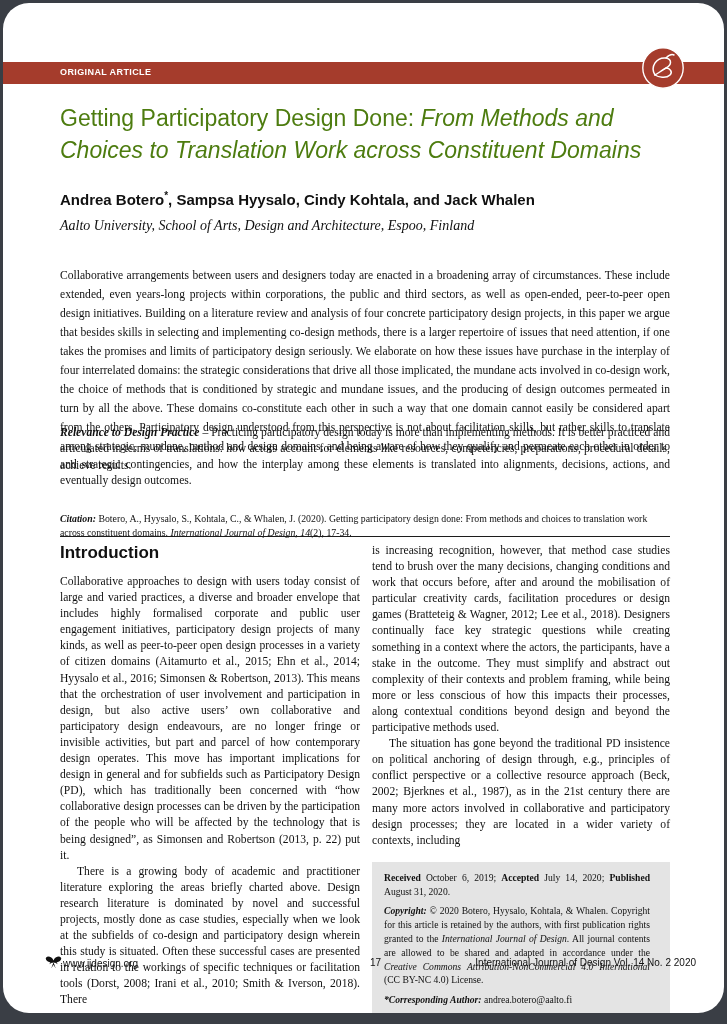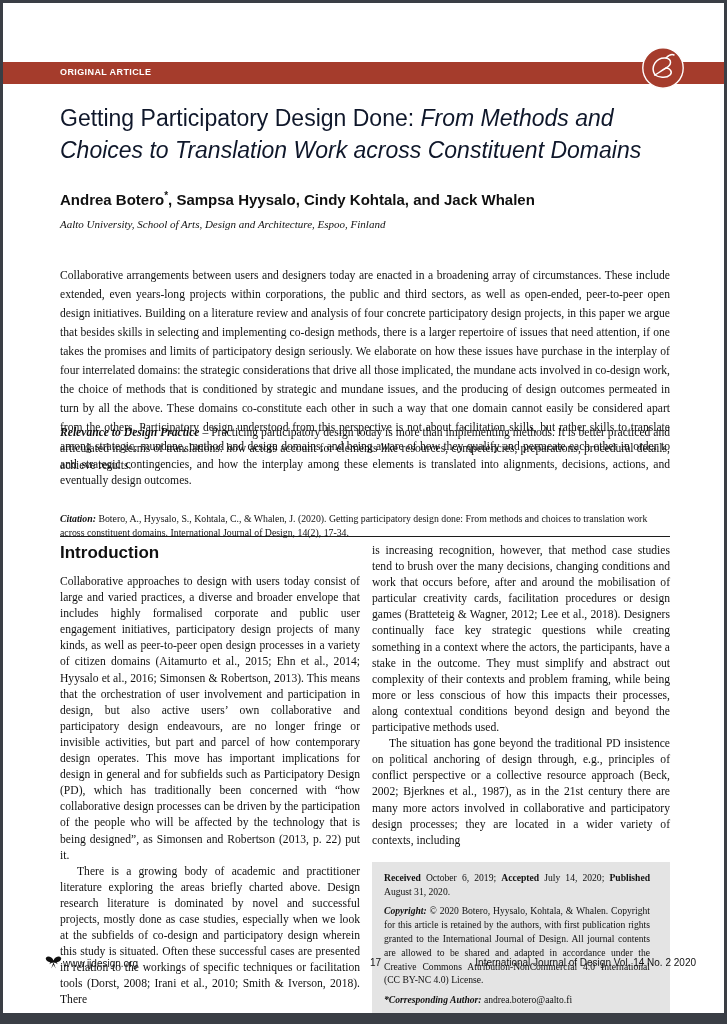--- a/index.html
+++ b/index.html
@@ -1,41 +1,41 @@
 <!DOCTYPE html>
 <html><head>
 <meta charset="utf-8">
 <style>
   html,body{margin:0;padding:0;}
   body{width:727px;height:1024px;font-family:"Liberation Serif",serif;-webkit-font-smoothing:antialiased;}
   .frame{position:relative;width:727px;height:1024px;background:#3A3E45;}
-  .page{position:absolute;left:3px;top:3px;width:721px;height:1010px;background:#ffffff;overflow:hidden;}
+  .page{position:absolute;left:3px;top:3px;width:721px;height:1010px;background:#ffffff;overflow:hidden;border-radius:26px;}
 
   .banner{position:absolute;left:0;top:59px;width:100%;height:22px;background:#A53C2C;}
   .banner-label{position:absolute;left:57px;top:5px;color:#ffffff;
     font-family:"Liberation Sans",sans-serif;font-weight:bold;font-size:9px;letter-spacing:.4px;}
   .logo-circle{position:absolute;left:639px;top:44px;width:42px;height:42px;}
 
   .title{position:absolute;left:57px;top:100px;width:600px;
-    font-family:"Liberation Sans",sans-serif;font-size:23px;line-height:31.5px;color:#0f172a;font-weight:normal;margin:0;}
+    font-family:"Liberation Sans",sans-serif;font-size:23px;line-height:31.5px;color:#4d7c0f;font-weight:normal;margin:0;}
   .title .t-italic{font-style:italic;}
 
   .authors{position:absolute;left:57px;top:187px;width:610px;
     font-family:Liberation Sans, sans-serif;font-weight:bold;font-size:15px;color:#111;}
   .authors sup{font-size:10px;vertical-align:super;}
   .affiliation{position:absolute;left:57px;top:215px;width:610px;
-    font-style:italic;font-size:11px;color:#111;}
+    font-style:italic;font-size:14px;color:#111;}
 
   .abstract{position:absolute;left:57px;top:251px;width:610px;
     font-size:11.6px;line-height:19px;text-align:justify;color:#111;}
   .keywords{position:absolute;left:57px;top:399px;width:610px;font-size:11.6px;color:#111;}
   .relevance{position:absolute;left:57px;top:410px;width:610px;
     font-size:11.6px;line-height:16px;text-align:justify;color:#111;}
   .bi{font-weight:bold;font-style:italic;}
-  .it{}
+  .it{font-style:italic;}
 
   .citation{position:absolute;left:57px;top:499px;width:610px;
     font-size:9.8px;line-height:14.5px;color:#111;}
 
   .divider{position:absolute;left:57px;top:533px;width:610px;height:0;
     border:none;border-top:1.6px solid #1c1c1c;margin:0;}
 
   .col-left{position:absolute;left:57px;top:540px;width:300px;}
   .col-right{position:absolute;left:369px;top:540px;width:298px;}
   .intro-h{font-family:"Liberation Sans",sans-serif;font-weight:bold;font-size:17px;

